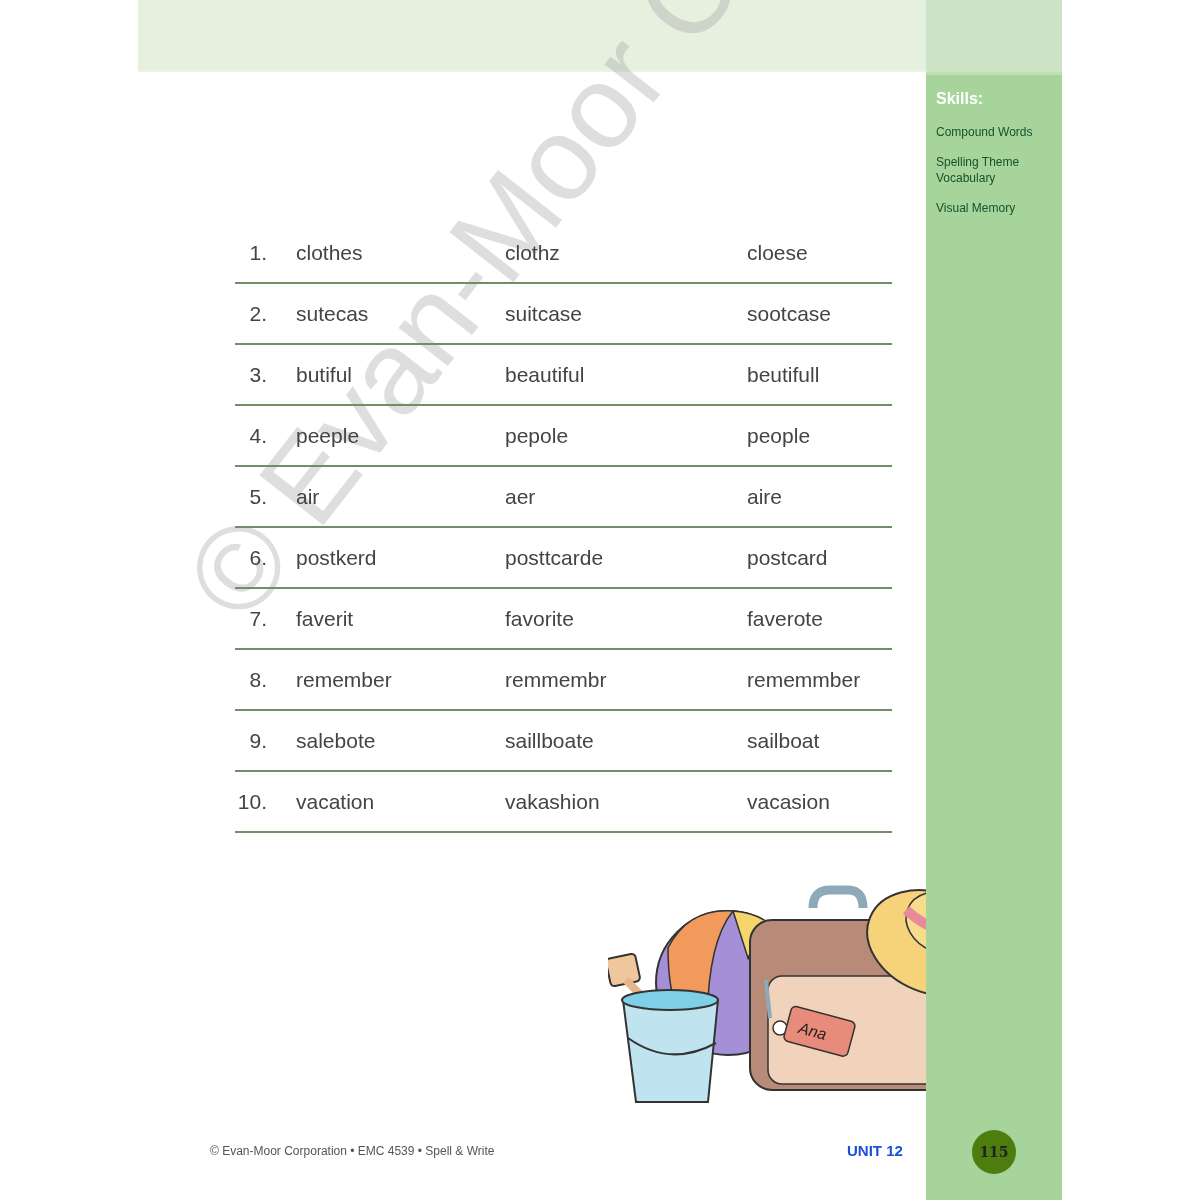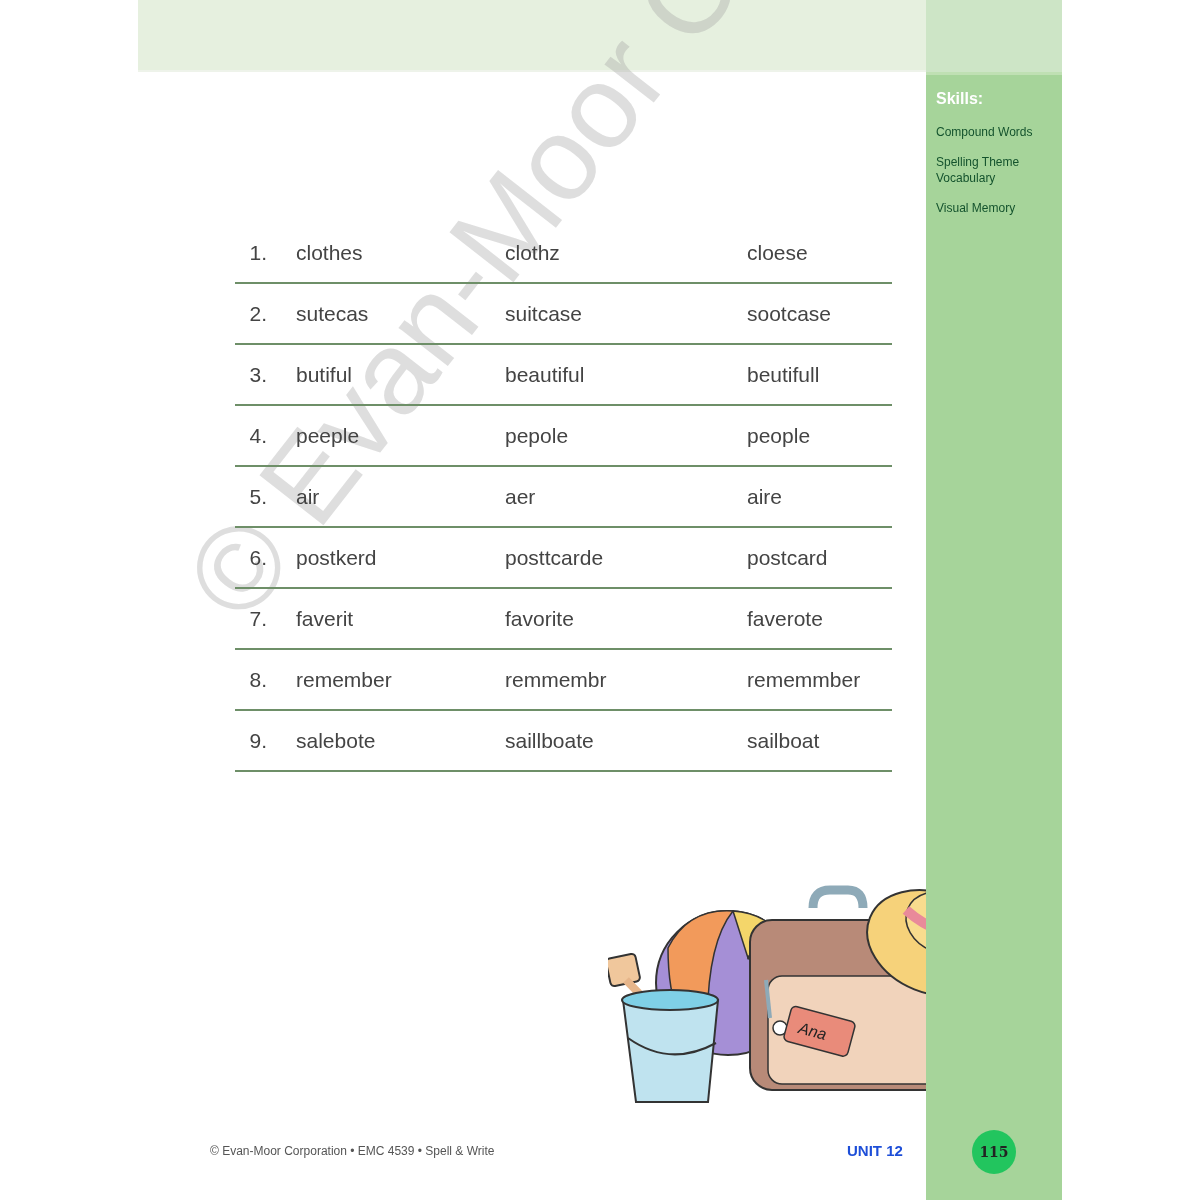--- a/index.html
+++ b/index.html
@@ -16,21 +16,21 @@
   .rows { position: absolute; left: 97px; top: 225px; width: 657px; }
   .row { position: relative; height: 57px; border-bottom: 2px solid #6e8f68; margin-bottom: 2px; }
   .row .num { position: absolute; left: 0; width: 32px; text-align: right; top: 16px; font-family: "Liberation Sans", sans-serif; font-size: 21px; color: #444; }
   .row .w { position: absolute; top: 16px; font-family: Liberation Sans, sans-serif; font-size: 21px; color: #444; }
   .row .w1 { left: 61px; }
   .row .w2 { left: 270px; }
   .row .w3 { left: 512px; }
   .watermark { position: absolute; left: 20px; top: 560px; font-family: "Liberation Sans", sans-serif; font-size: 118px; color: rgba(160,160,160,0.35); transform: rotate(-52deg); transform-origin: left top; white-space: nowrap; pointer-events: none; }
   .footer-left { position: absolute; left: 72px; top: 1144px; font-family: "Liberation Sans", sans-serif; font-size: 12px; color: #555; }
   .footer-unit { position: absolute; left: 709px; top: 1142px; font-family: "Liberation Sans", sans-serif; font-weight: bold; font-size: 15px; color: #1d4ed8; }
-  .page-num { position: absolute; left: 834px; top: 1130px; width: 44px; height: 44px; border-radius: 50%; background: #22c55e; text-align: center; line-height: 44px; font-family: "DejaVu Serif", serif; font-weight: bold; font-size: 14px; color: #222; }
+  .page-num { position: absolute; left: 834px; top: 1130px; width: 44px; height: 44px; border-radius: 50%; background: #4d7c0f; text-align: center; line-height: 44px; font-family: "DejaVu Serif", serif; font-weight: bold; font-size: 14px; color: #222; }
   .illustration { position: absolute; left: 470px; top: 868px; width: 392px; height: 248px; }
 </style>
 </head>
 <body>
 
 <div class="page">
   <div class="header-band"></div>
 
   <div class="watermark">© Evan-Moor Corporation.</div>
 
@@ -83,20 +83,26 @@
       <span class="w w1">remember</span>
       <span class="w w2">remmembr</span>
       <span class="w w3">rememmber</span>
     </div>
     <div class="row">
       <span class="num">9.</span>
       <span class="w w1">salebote</span>
       <span class="w w2">saillboate</span>
       <span class="w w3">sailboat</span>
     </div>
+    <div class="row">
+      <span class="num">10.</span>
+      <span class="w w1">vacation</span>
+      <span class="w w2">vakashion</span>
+      <span class="w w3">vacasion</span>
+    </div>
   </div>
 
   <svg class="illustration" viewBox="0 0 392 248" xmlns="http://www.w3.org/2000/svg">
 
     <g>
       <circle cx="120" cy="115" r="72" fill="#a58fd6" stroke="#333" stroke-width="2"></circle>
       <path d="M60 80 Q80 40 125 43 Q95 80 100 185 Q60 160 60 80 Z" fill="#f29a5b" stroke="#333" stroke-width="1.5"></path>
       <path d="M125 43 Q160 45 180 75 Q150 70 140 90 Z" fill="#f4d66a" stroke="#333" stroke-width="1.5"></path>
       <path d="M140 90 Q150 70 180 75 Q192 110 186 130 Z" fill="#6cc7d8" stroke="#333" stroke-width="1.5"></path>
     </g>

